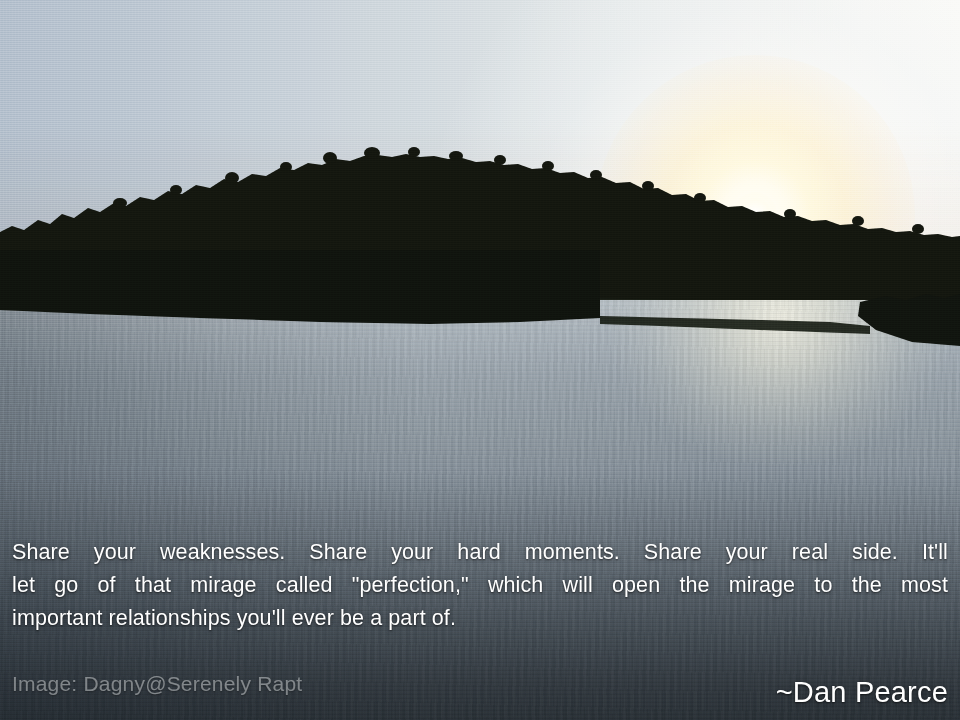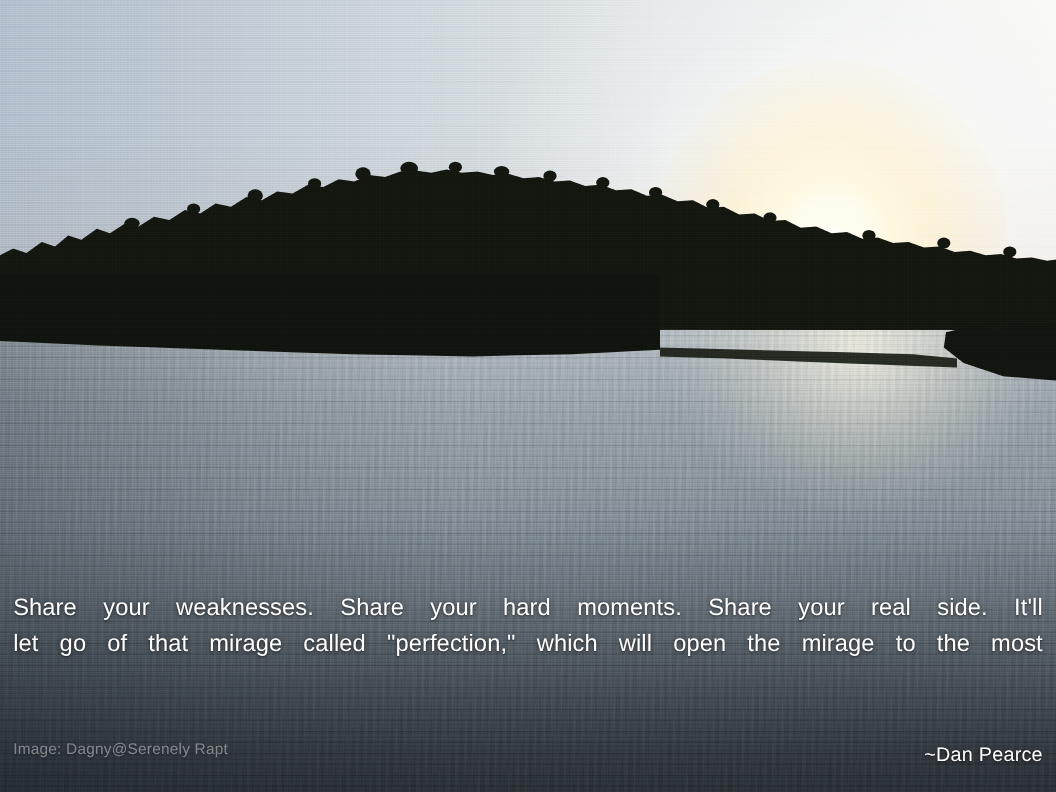--- a/index.html
+++ b/index.html
@@ -137,28 +137,28 @@
     text-shadow:0 1px 2px rgba(0,0,0,0.55), 0 0 6px rgba(0,0,0,0.30);
   }
   .quote-line.justify {
     white-space:normal;
     text-align:justify;
     text-align-last:justify;
   }
   .credit {
     position:absolute; left:12px; top:672px;
     color:rgba(222,226,228,0.50);
-    font-size:14px;
+    font-size:21px;
     letter-spacing:.2px;
     text-shadow:0 1px 2px rgba(0,0,0,0.35);
   }
   .author {
     position:absolute; right:12px; top:676px;
     color:#ffffff;
-    font-size:18px;
+    font-size:29px;
     letter-spacing:.2px;
     text-shadow:0 1px 2px rgba(0,0,0,0.55), 0 0 6px rgba(0,0,0,0.30);
   }
 
   .grain {
     position:absolute; left:0; top:0; width:960px; height:720px;
     pointer-events:none; opacity:.16;
     background-image:
       repeating-linear-gradient(0deg, rgba(255,255,255,.6) 0 1px, rgba(0,0,0,.45) 1px 2px),
       repeating-linear-gradient(90deg, rgba(255,255,255,.35) 0 1px, rgba(0,0,0,.25) 1px 3px);
@@ -251,18 +251,19 @@
     <path d="M0,60 L90,64 L200,68 L320,72 L430,74 L520,72 L560,70 L600,68 L600,0 L0,0 Z" fill="#10140e"></path>
     <path d="M860,52 L886,46 L906,50 L926,44 L944,48 L960,44 L960,96 L912,92 L876,80 L858,66 Z" fill="#11150f"></path>
     <path d="M600,66 L680,68 L760,70 L830,72 L870,76 L870,84 L760,80 L660,76 L600,74 Z" fill="#141911" opacity="0.9"></path>
   </svg>
 
   <div class="grain"></div>
 
   <div class="quote-block">
     <div class="quote-line justify">Share your weaknesses. Share your hard moments. Share your real side. It'll</div>
     <div class="quote-line justify">let go of that mirage called "perfection," which will open the mirage to the most</div>
+    <div class="quote-line">important relationships you'll ever be a part of.</div>
   </div>
 
   <div class="credit">Image: Dagny@Serenely Rapt</div>
   <div class="author">~Dan Pearce</div>
 
 </div>
 
 </body></html>

